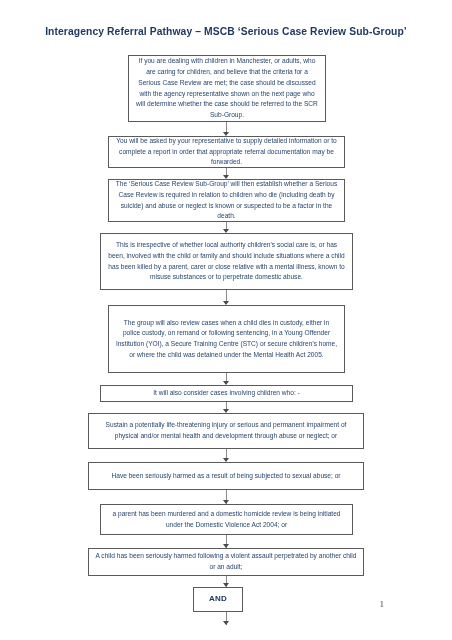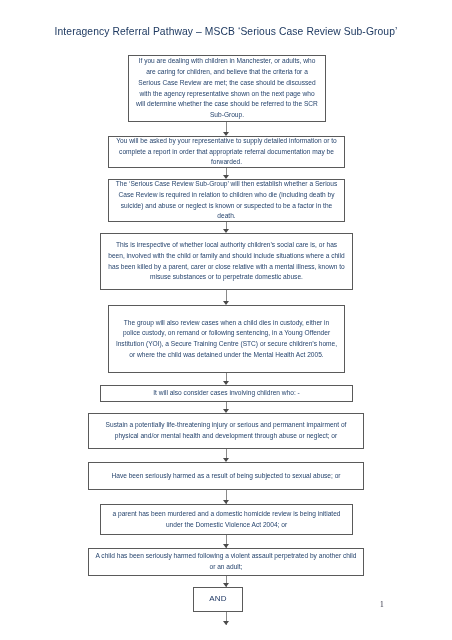--- a/index.html
+++ b/index.html
@@ -24,21 +24,21 @@
     background: #ffffff;
   }
 
   .doc-title {
     position: absolute;
     left: 0;
     top: 26px;
     width: 452px;
     text-align: center;
     font-size: 10.3px;
-    font-weight: normal;
+    font-weight: bold;
     color: #1f3a61;
     letter-spacing: 0.01em;
     line-height: 1.2;
   }
 
   
   .flow {
     position: absolute;
     left: 0;
     top: 0;
@@ -60,21 +60,21 @@
     justify-content: center;
     padding: 2px 6px;
   }
 
   .node .txt {
     display: block;
     width: 100%;
   }
 
   .node.and-node {
-    font-weight: normal;
+    font-weight: bold;
     font-size: 8px;
     letter-spacing: 0.02em;
     color: #1f3864;
   }
 
   
   .conn {
     position: absolute;
     width: 1px;
     background: #8a8a8a;

